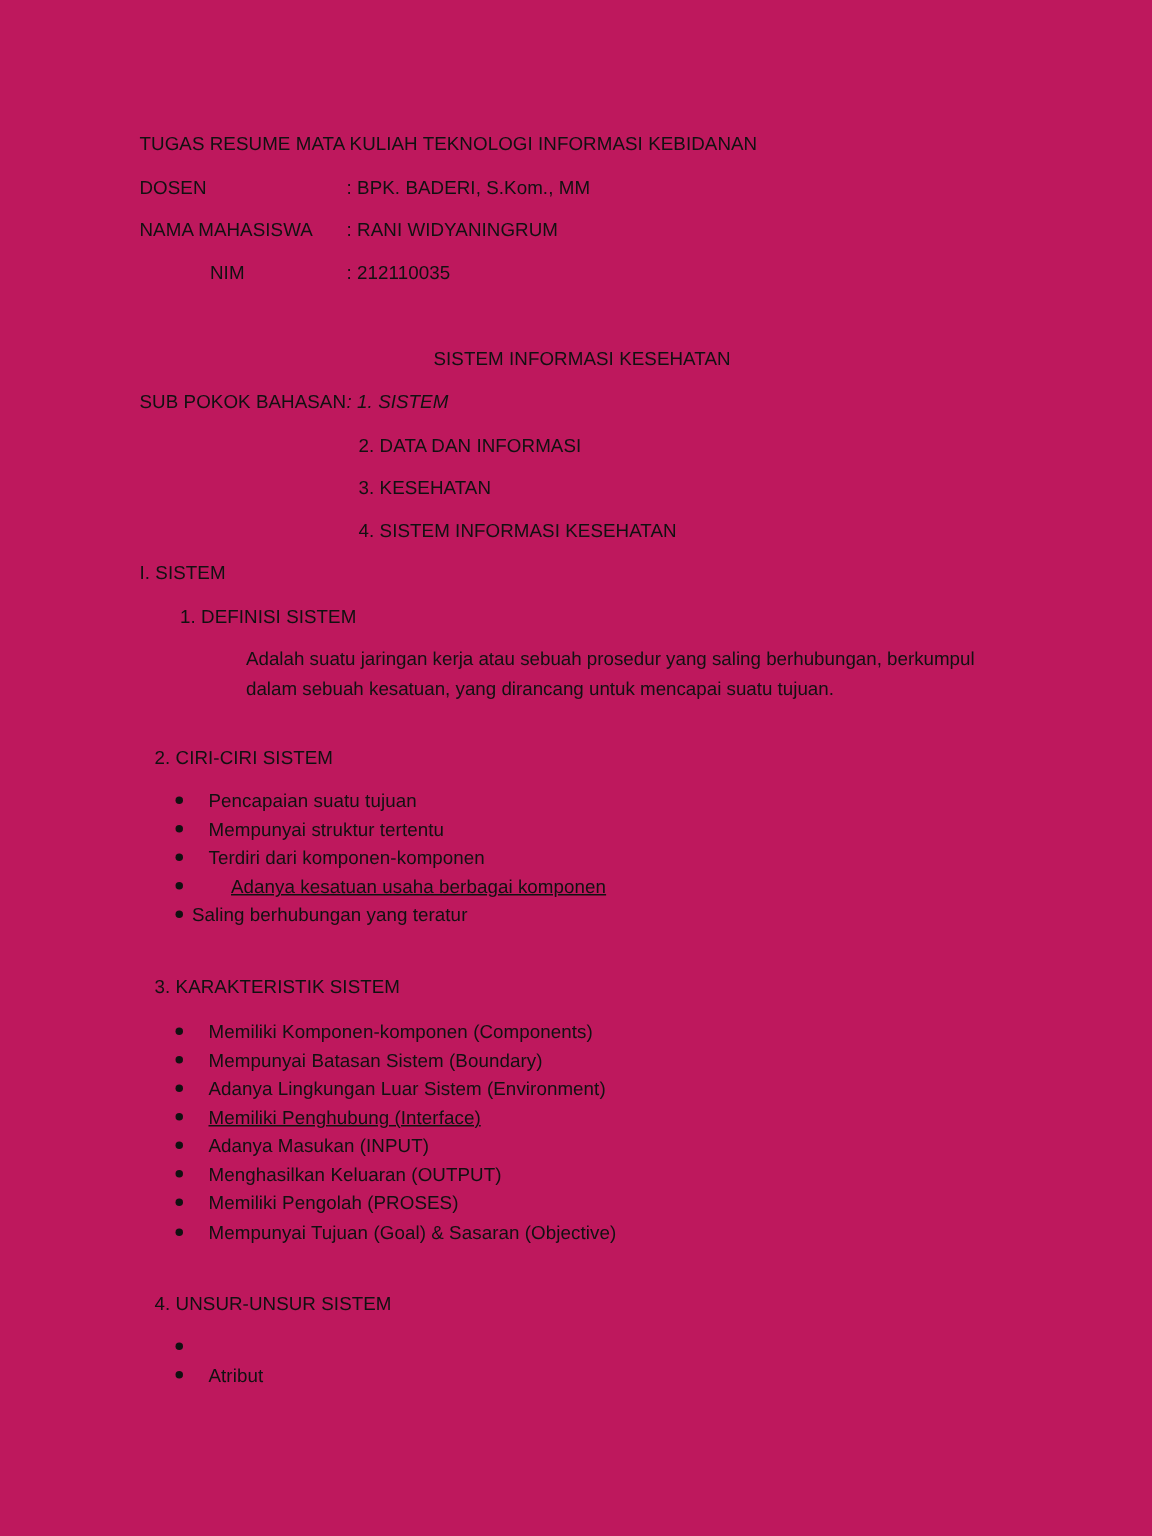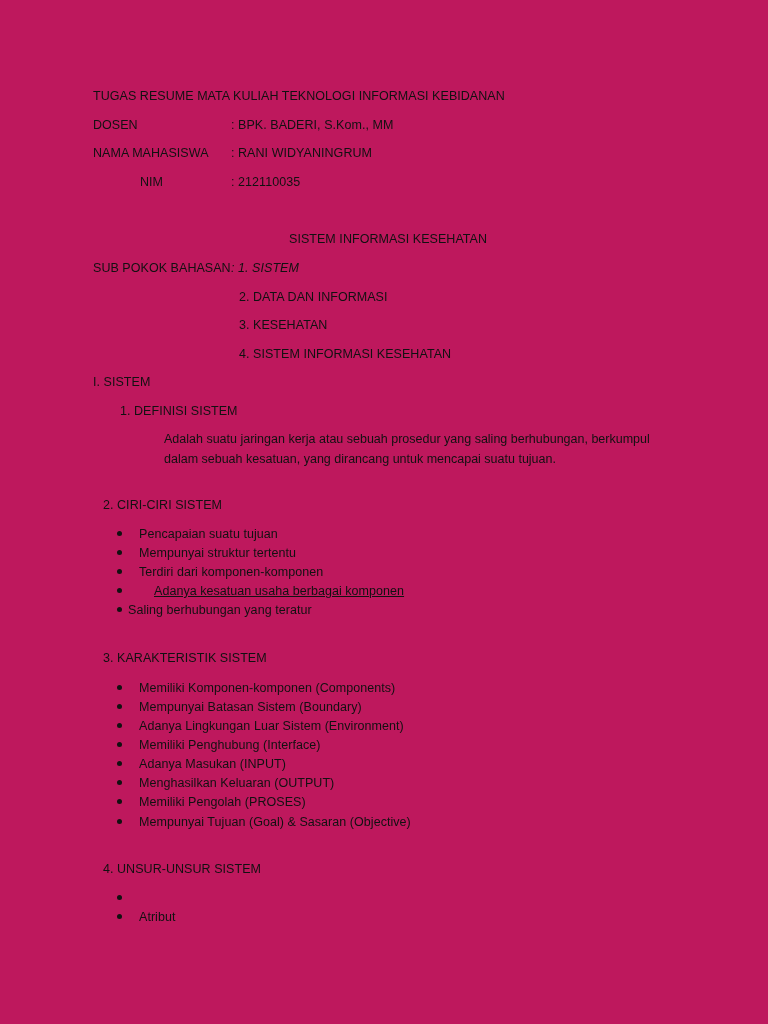--- a/index.html
+++ b/index.html
@@ -55,21 +55,21 @@
 
   <div class="t" style="left:103px; top:650px;">3. KARAKTERISTIK SISTEM</div>
 
   <div class="bullet-dot" style="left:117px; top:685px;"></div>
   <div class="t" style="left:139px; top:680px;">Memiliki Komponen-komponen (Components)</div>
   <div class="bullet-dot" style="left:117px; top:704px;"></div>
   <div class="t" style="left:139px; top:699px;">Mempunyai Batasan Sistem (Boundary)</div>
   <div class="bullet-dot" style="left:117px; top:723px;"></div>
   <div class="t" style="left:139px; top:718px;">Adanya Lingkungan Luar Sistem (Environment)</div>
   <div class="bullet-dot" style="left:117px; top:742px;"></div>
-  <div class="t" style="left:139px; top:737px;">Memiliki Penghubung (Interface)</div>
+  <div class="t" style="left:139px; top:737px;text-decoration:underline;">Memiliki Penghubung (Interface)</div>
   <div class="bullet-dot" style="left:117px; top:761px;"></div>
   <div class="t" style="left:139px; top:756px;">Adanya Masukan (INPUT)</div>
   <div class="bullet-dot" style="left:117px; top:780px;"></div>
   <div class="t" style="left:139px; top:775px;">Menghasilkan Keluaran (OUTPUT)</div>
   <div class="bullet-dot" style="left:117px; top:799px;"></div>
   <div class="t" style="left:139px; top:794px;">Memiliki Pengolah (PROSES)</div>
   <div class="bullet-dot" style="left:117px; top:819px;"></div>
   <div class="t" style="left:139px; top:814px;">Mempunyai Tujuan (Goal) &amp; Sasaran (Objective)</div>
 
   <div class="t" style="left:103px; top:861px;">4. UNSUR-UNSUR SISTEM</div>

